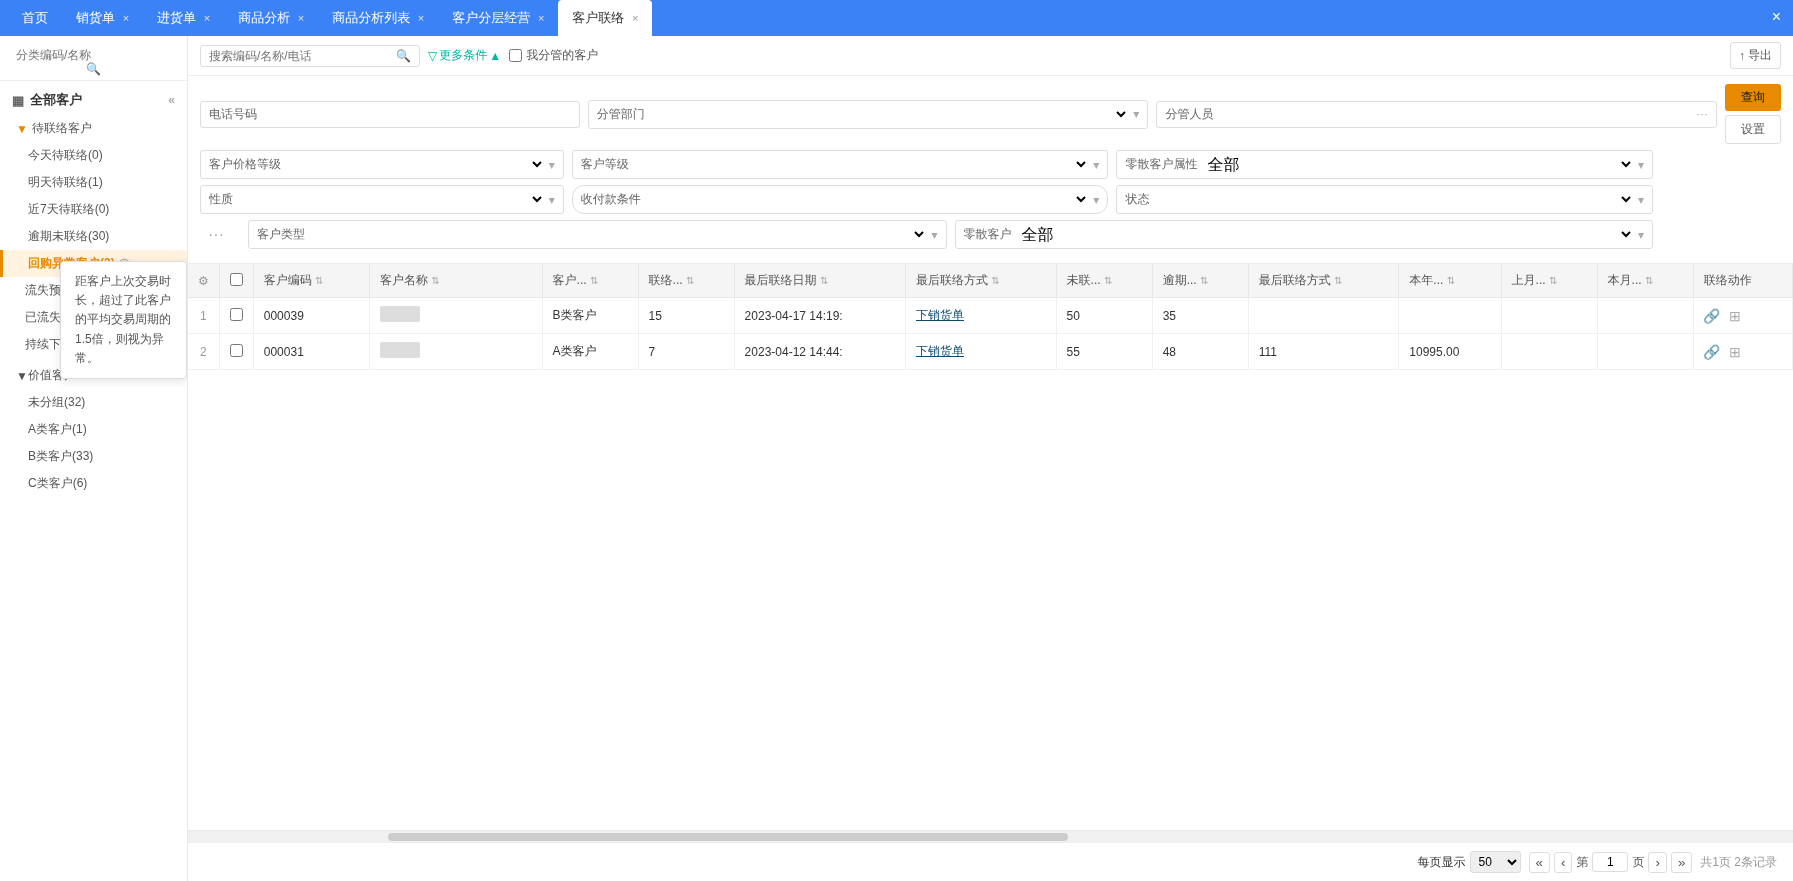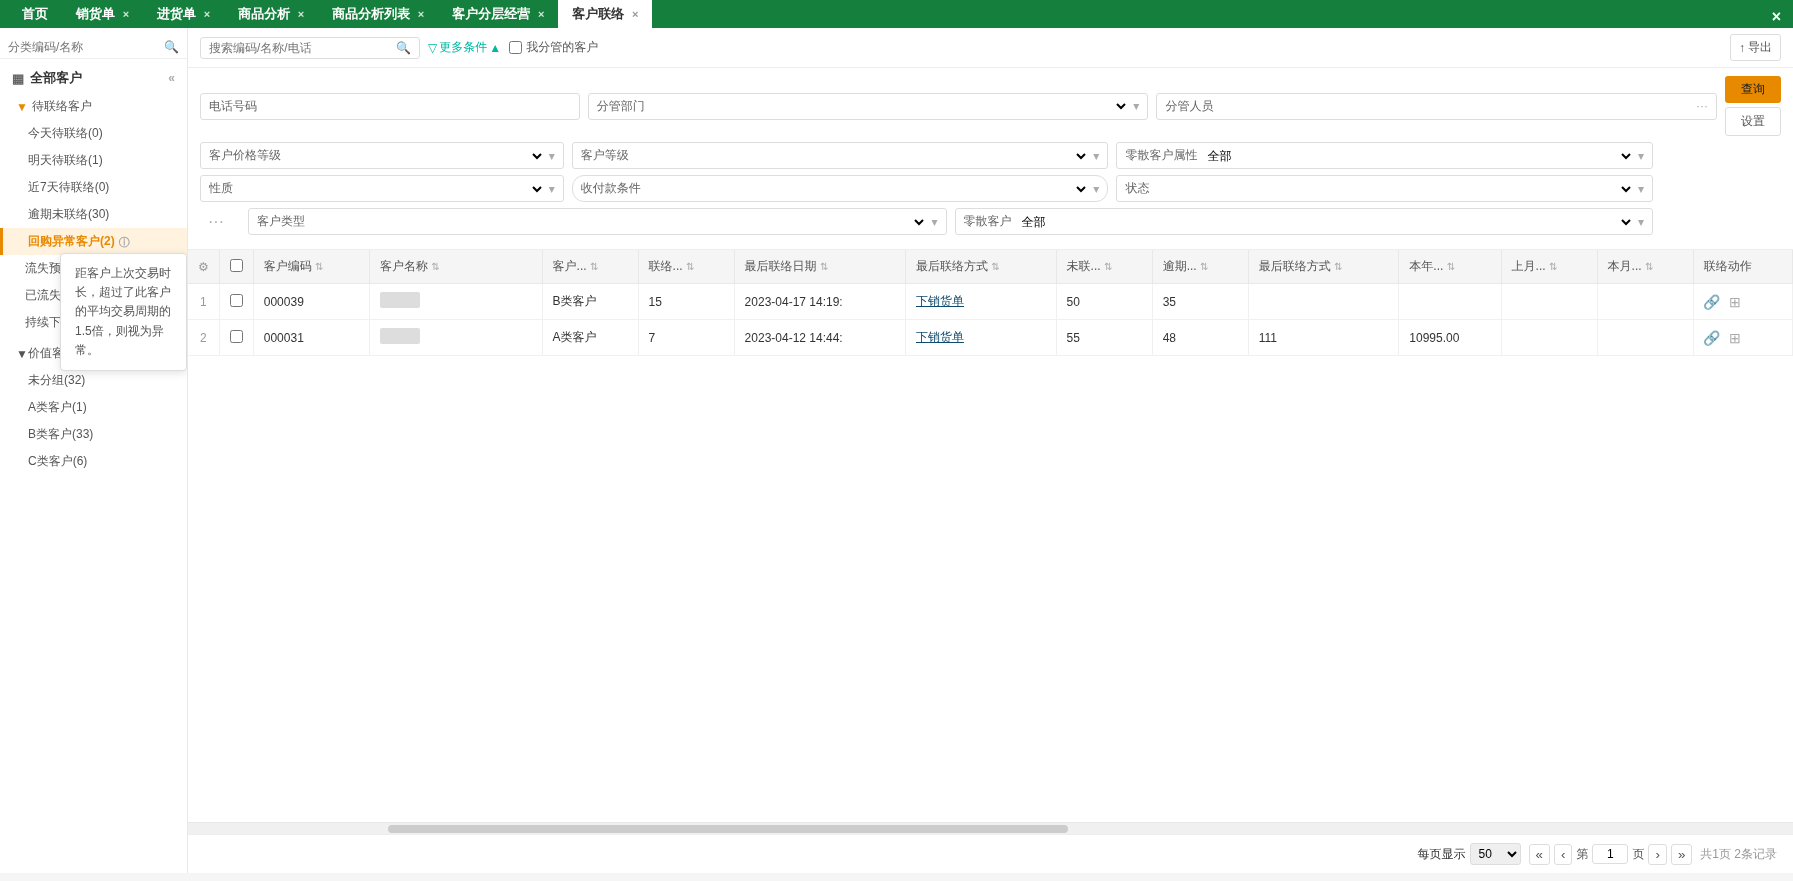--- a/index.html
+++ b/index.html
@@ -1,22 +1,21 @@
 <!DOCTYPE html>
 <html><head>
   <meta charset="utf-8">
   <style>
     * { box-sizing: border-box; margin: 0; padding: 0; }
     body { font-family: 'Microsoft YaHei', Arial, sans-serif; font-size: 12px; background: #f5f5f5; color: #333; overflow: hidden; }
 
     
     .top-nav {
-      display: flex; align-items: center; background: #15803d; height: 28px; padding: 0 8px;
+      display: flex; align-items: center; background: #3b82f6; height: 36px; padding: 0 8px;
       position: relative;
-      font-weight: bold;
     }
     .top-nav .nav-item {
       color: #fff; padding: 0 14px; height: 36px; line-height: 36px; cursor: pointer;
       font-size: 13px; white-space: nowrap; position: relative;
     }
     .top-nav .nav-item.active {
       background: #fff; color: #333; border-radius: 4px 4px 0 0;
     }
     .top-nav .nav-item .close-x {
       margin-left: 4px; font-size: 11px; color: rgba(255,255,255,0.8);
@@ -28,21 +27,21 @@
 
     
     .main-layout { display: flex; height: calc(100vh - 36px); }
 
     
     .sidebar {
       width: 188px; min-width: 188px; background: #fff; border-right: 1px solid #e8e8e8;
       overflow-y: auto; padding: 8px 0; position: relative;
     }
     .sidebar-search {
-      display: flex; align-items: center; padding: 4px 8px; border-bottom: 1px solid #eee; margin-bottom: 4px;
+      display: flex; align-items: center; padding: 4px 8px; border-bottom: 1px solid #eee; margin-bottom: 4px; flex-direction: column;
     }
     .sidebar-search input {
       flex: 1; border: none; outline: none; font-size: 12px; color: #666;
     }
     .sidebar-search .search-icon { color: #aaa; cursor: pointer; }
 
     .sidebar-section-title {
       display: flex; align-items: center; padding: 6px 12px; font-weight: bold; font-size: 13px; color: #333;
       cursor: pointer;
     }
@@ -91,21 +90,21 @@
     .filter-area {
       background: #fff; border-bottom: 1px solid #eee; padding: 8px 12px;
     }
     .filter-row { display: flex; align-items: center; gap: 8px; margin-bottom: 6px; }
     .filter-field {
       display: flex; align-items: center; flex: 1; border: 1px solid #ddd; border-radius: 3px;
       padding: 4px 8px; background: #fff; min-width: 0;
     }
     .filter-field label { color: #666; font-size: 12px; white-space: nowrap; margin-right: 6px; }
     .filter-field input { flex: 1; border: none; outline: none; font-size: 12px; min-width: 0; }
-    .filter-field select { flex: 1; border: none; outline: none; font-size: 12px; min-width: 0; background: transparent; }
+    .filter-field select { flex: 1; border: none; outline: none; font-size: 16px; min-width: 0; background: transparent; }
     .filter-field .down-arrow { color: #aaa; margin-left: 4px; }
     .action-btns { display: flex; flex-direction: column; gap: 4px; }
     .btn-query { background: #e88a00; color: #0f172a; border: none; border-radius: 3px; padding: 5px 16px; cursor: pointer; font-size: 12px; }
     .btn-settings { background: #fff; color: #555; border: 1px solid #ddd; border-radius: 3px; padding: 5px 12px; cursor: pointer; font-size: 12px; }
 
     
     .table-area { flex: 1; overflow: auto; }
     table { width: 100%; border-collapse: collapse; font-size: 12px; }
     thead tr { background: #f5f5f5; }
     thead th {

